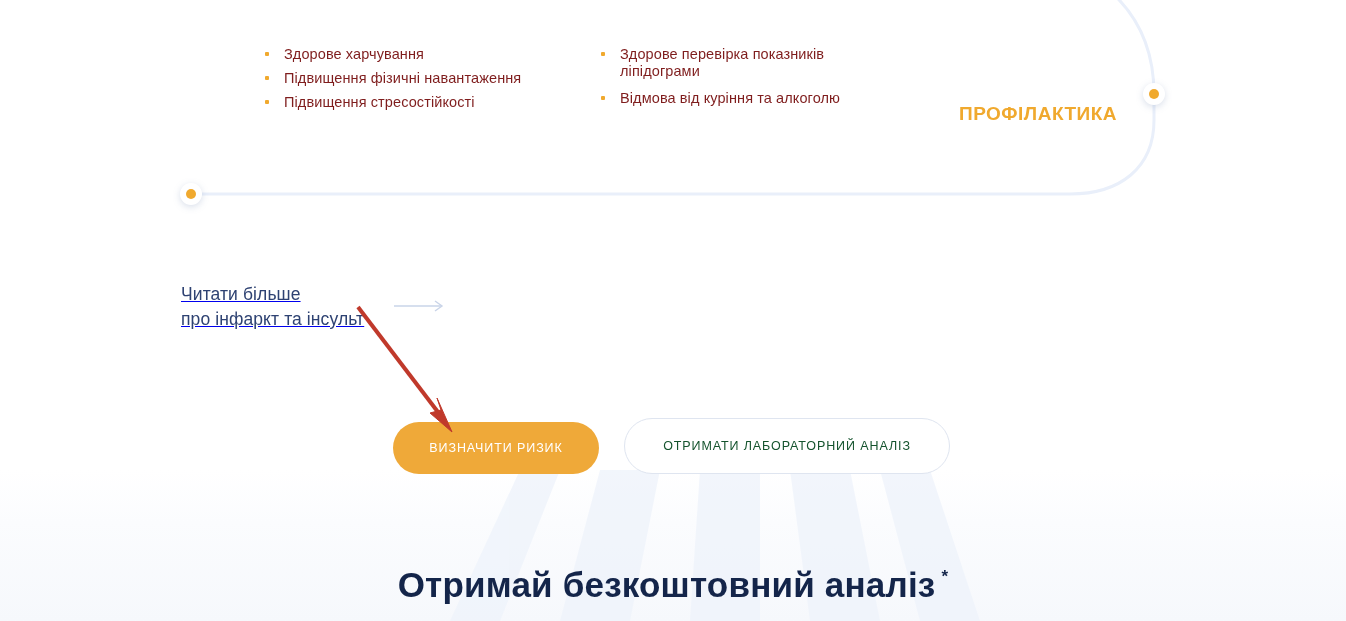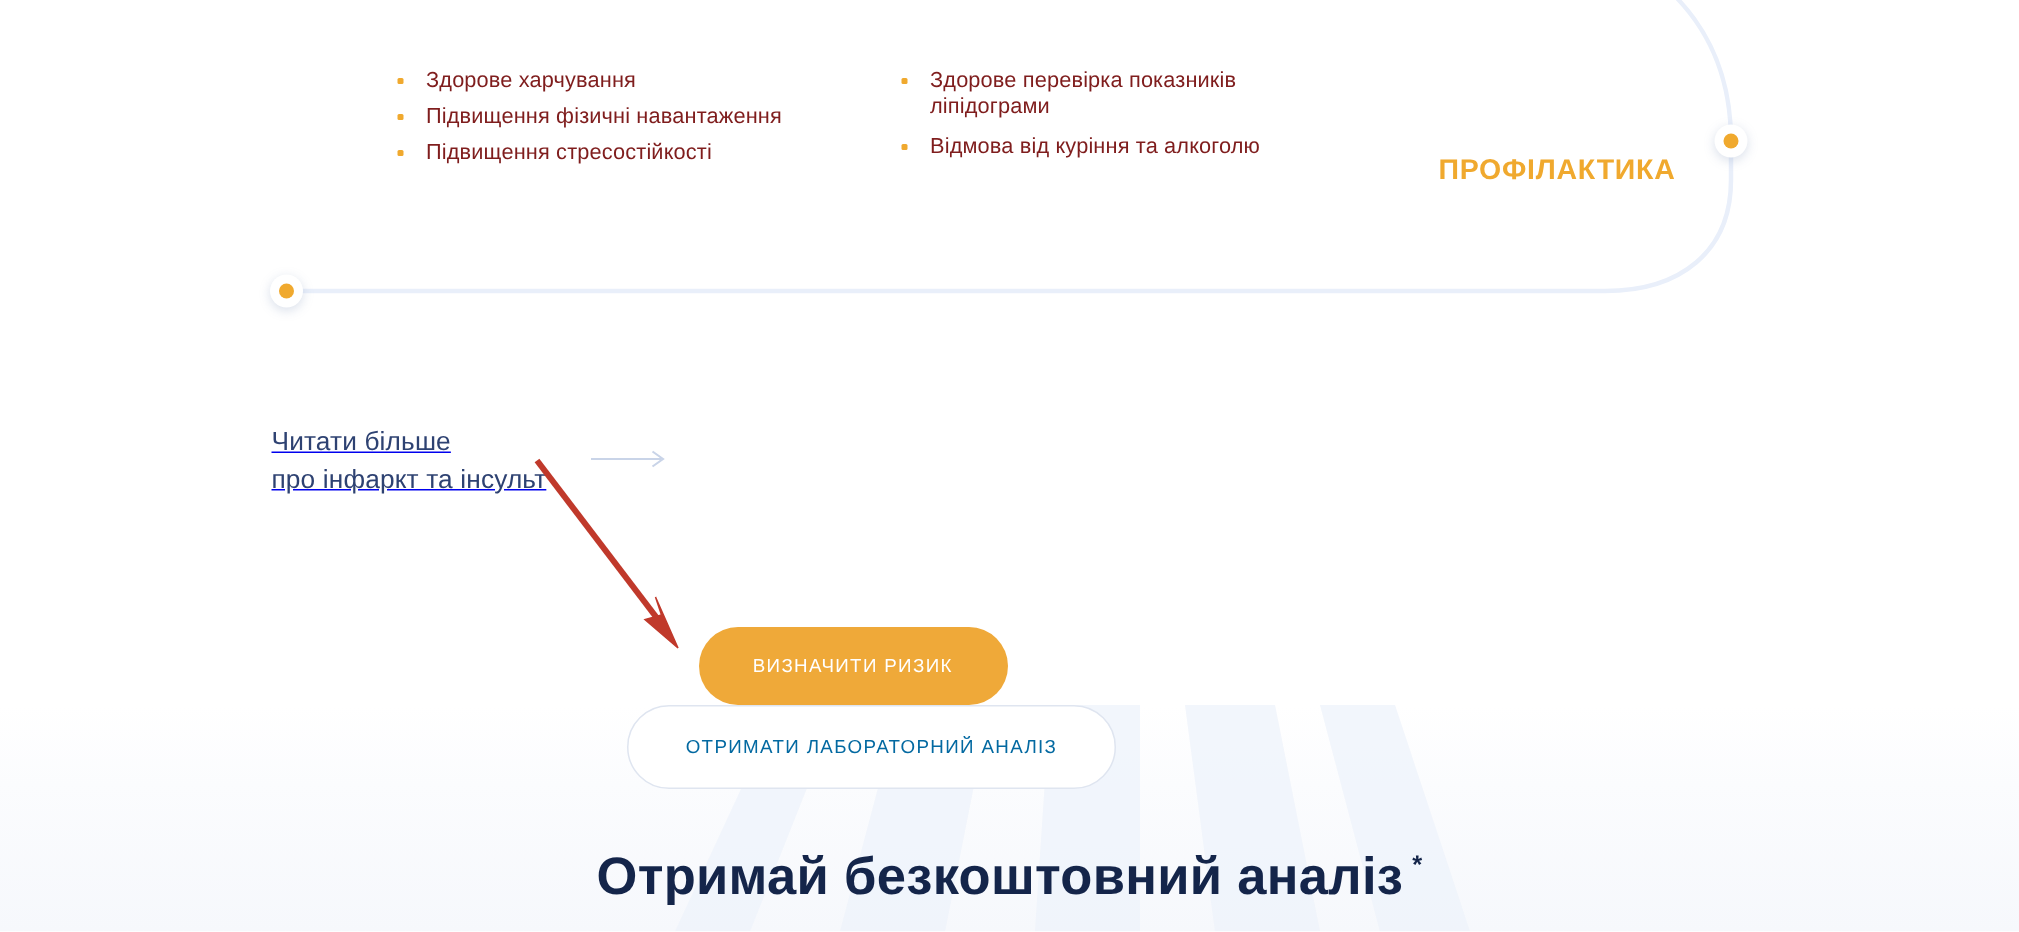--- a/index.html
+++ b/index.html
@@ -139,22 +139,21 @@
     margin-top: 2px;
     flex: 0 0 auto;
   }
 
   
   .cta-row {
     position: absolute;
     left: 393px;
     top: 418px;
     display: flex;
-    align-items: center;
-    flex-direction: column;
+    align-items: flex-end;
   }
   .btn {
     border: none;
     outline: none;
     cursor: pointer;
     font-family: inherit;
     font-size: 12.5px;
     letter-spacing: 0.9px;
     border-radius: 40px;
     box-sizing: border-box;
@@ -167,21 +166,21 @@
     width: 206px;
     height: 52px;
     background: #efa939;
     color: #ffffff;
   }
   .btn-secondary {
     width: 326px;
     height: 56px;
     margin-left: 25px;
     background: #ffffff;
-    color: #0369a1;
+    color: #14532d;
     border: 1px solid #dfe5f0;
   }
 
   
   .annotation {
     position: absolute;
     left: 340px;
     top: 290px;
     width: 140px;
     height: 155px;

